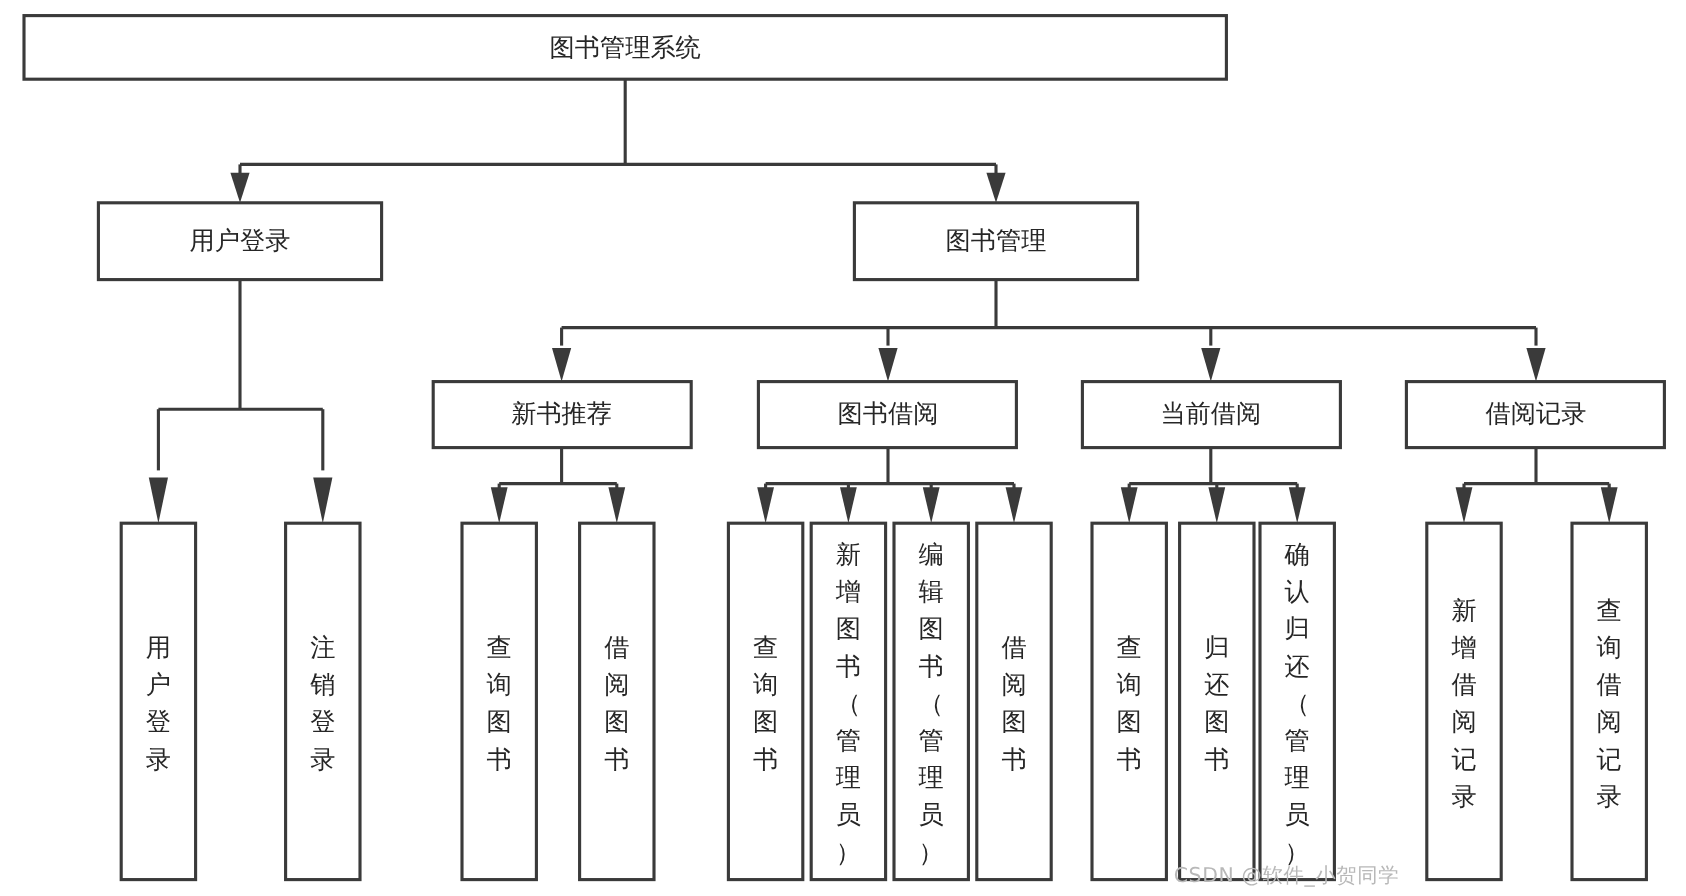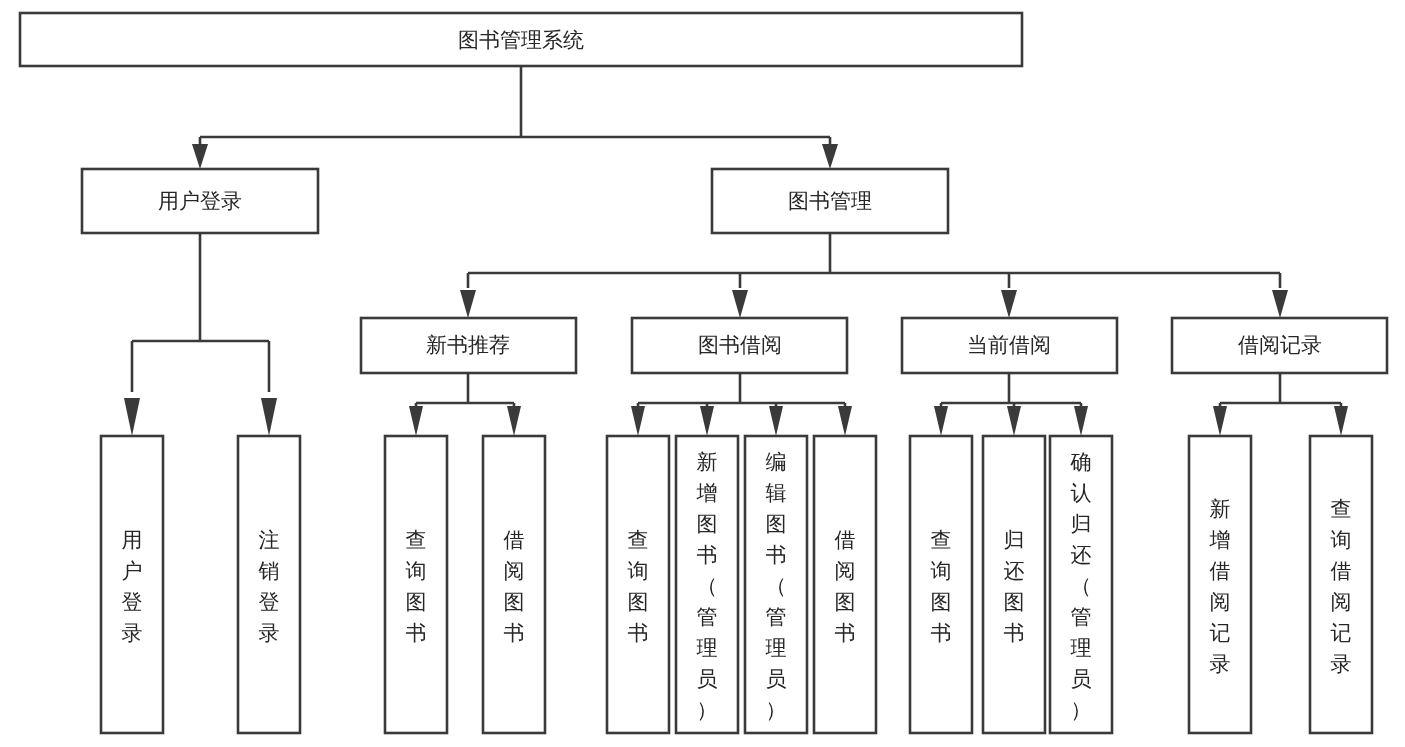--- a/index.html
+++ b/index.html
@@ -221,13 +221,14 @@
         <rect class="node-box" x="1189" y="436" width="62" height="297"></rect>
         <text class="node-label-vertical" x="1220" y="436"><tspan x="1220" y="515.68">新</tspan><tspan x="1220" y="546.68">增</tspan><tspan x="1220" y="577.68">借</tspan><tspan x="1220" y="608.68">阅</tspan><tspan x="1220" y="639.68">记</tspan><tspan x="1220" y="670.68">录</tspan></text>
       </g>
       <g>
         <rect class="node-box" x="1310" y="436" width="62" height="297"></rect>
         <text class="node-label-vertical" x="1341" y="436"><tspan x="1341" y="515.68">查</tspan><tspan x="1341" y="546.68">询</tspan><tspan x="1341" y="577.68">借</tspan><tspan x="1341" y="608.68">阅</tspan><tspan x="1341" y="639.68">记</tspan><tspan x="1341" y="670.68">录</tspan></text>
       </g>
     </g>
   </svg>
 
+  <div class="watermark-text">CSDN @软件_小贺同学</div>
 </div>
 
 </body></html>

